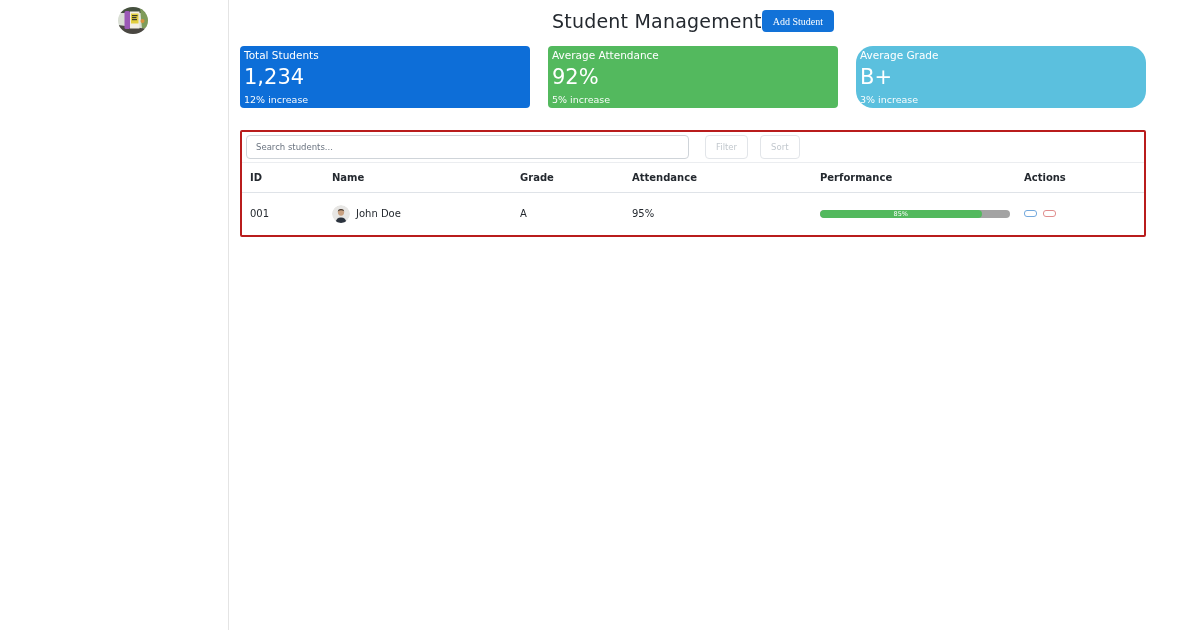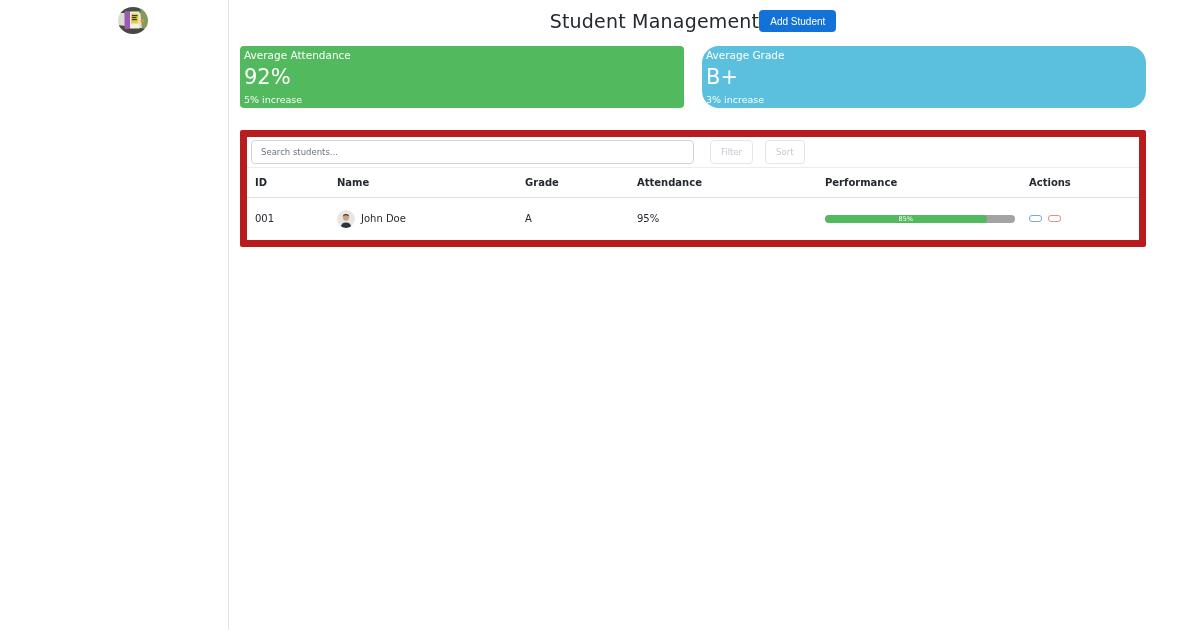--- a/index.html
+++ b/index.html
@@ -12,32 +12,32 @@
   .logo { position: absolute; left: 118px; top: 7px; width: 30px; height: 27px; }
 
   
   .main { position: absolute; left: 230px; top: 0; width: 970px; height: 630px;
     padding: 6px 54px 0 10px; }
 
   .page-header { display: flex; align-items: center; justify-content: center;
     height: 30px; margin-bottom: 10px; }
   .page-title { font-size: 19px; font-weight: 500; color: #24292f; letter-spacing: .2px; }
   .add-btn { background: #1272d8; color: #fff; border: none; border-radius: 4px;
-    font-family: Liberation Sans, sans-serif; font-size: 10px; height: 22px; padding: 0 11px; cursor: pointer; }
+    font-family: Liberation Serif, serif; font-size: 10px; height: 22px; padding: 0 11px; cursor: pointer; }
 
   
   .stats-row { display: flex; gap: 18px; margin-bottom: 22px; }
   .stat-card { flex: 1 1 0; height: 62px; border-radius: 4px; color: #ffffff;
     padding: 2px 6px 0 4px; overflow: hidden; }
   .stat-label { font-size: 10.5px; line-height: 15px; }
   .stat-value { font-size: 21px; line-height: 26px; margin-top: 1px; }
   .stat-change { font-size: 9.5px; line-height: 13px; margin-top: 3px; opacity: .96; }
 
   
-  .table-card { border: 7px solid #b91c1c; border-radius: 2px; background: #fff; }
+  .table-card { border: 2px solid #b91c1c; border-radius: 2px; background: #fff; }
   .toolbar { display: flex; align-items: center; padding: 3px 4px; border-bottom: 1px solid #ebedf0; }
   .search-input { width: 443px; height: 24px; border: 1px solid #cfd4d9; border-radius: 4px;
     padding: 0 9px; font-family: inherit; font-size: 8.5px; color: #41484f; outline: none; }
   .search-input::placeholder { color: #6b7480; }
   .toolbar-btn { height: 24px; padding: 0 10px; background: #ffffff; border: 1px solid #e2e5e9;
     border-radius: 4px; font-family: inherit; font-size: 8.5px; color: #c2c8ce; cursor: pointer; }
   .toolbar-btn.filter { margin-left: 16px; text-align: center; }
   .toolbar-btn.sort  { margin-left: 12px; }
 
   table { width: 100%; border-collapse: collapse; table-layout: fixed; }
@@ -88,20 +88,25 @@
 </div>
 
 <div class="main">
 
   <div class="page-header">
     <h1 class="page-title">Student Management</h1>
     <button class="add-btn">Add Student</button>
   </div>
 
   <div class="stats-row">
+    <div class="stat-card" style="background-color: rgb(13, 110, 216);">
+      <div class="stat-label">Total Students</div>
+      <div class="stat-value">1,234</div>
+      <div class="stat-change">12% increase</div>
+    </div>
     <div class="stat-card" style="background-color: rgb(83, 185, 94);">
       <div class="stat-label">Average Attendance</div>
       <div class="stat-value">92%</div>
       <div class="stat-change">5% increase</div>
     </div>
     <div class="stat-card" style="background-color: rgb(91, 192, 222); border-radius: 17px;">
       <div class="stat-label">Average Grade</div>
       <div class="stat-value">B+</div>
       <div class="stat-change">3% increase</div>
     </div>

